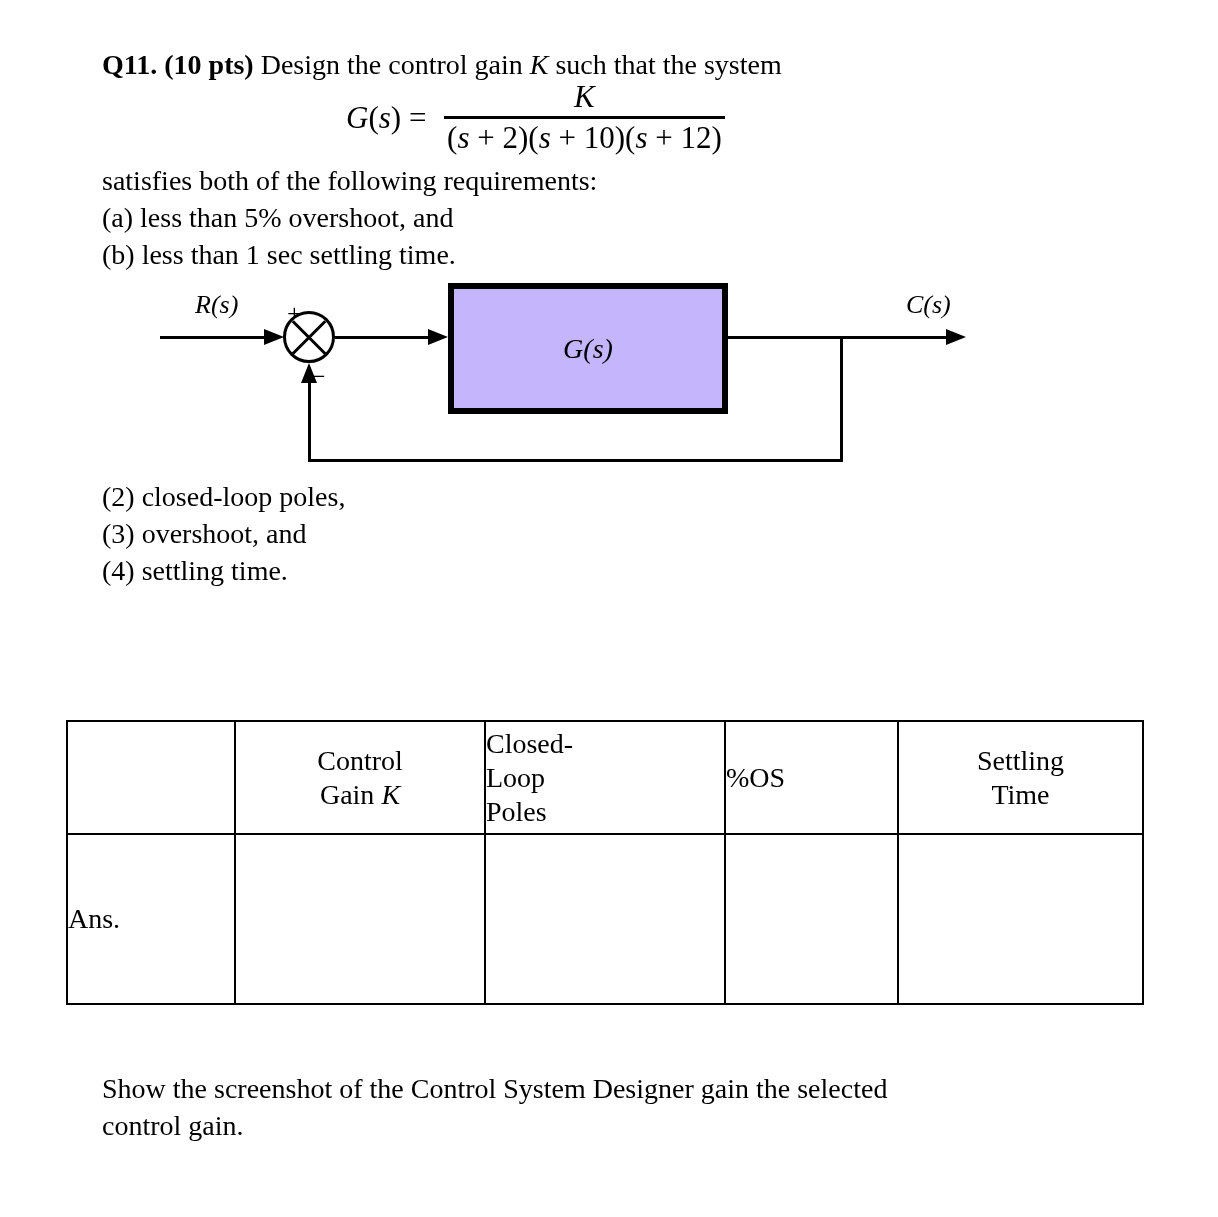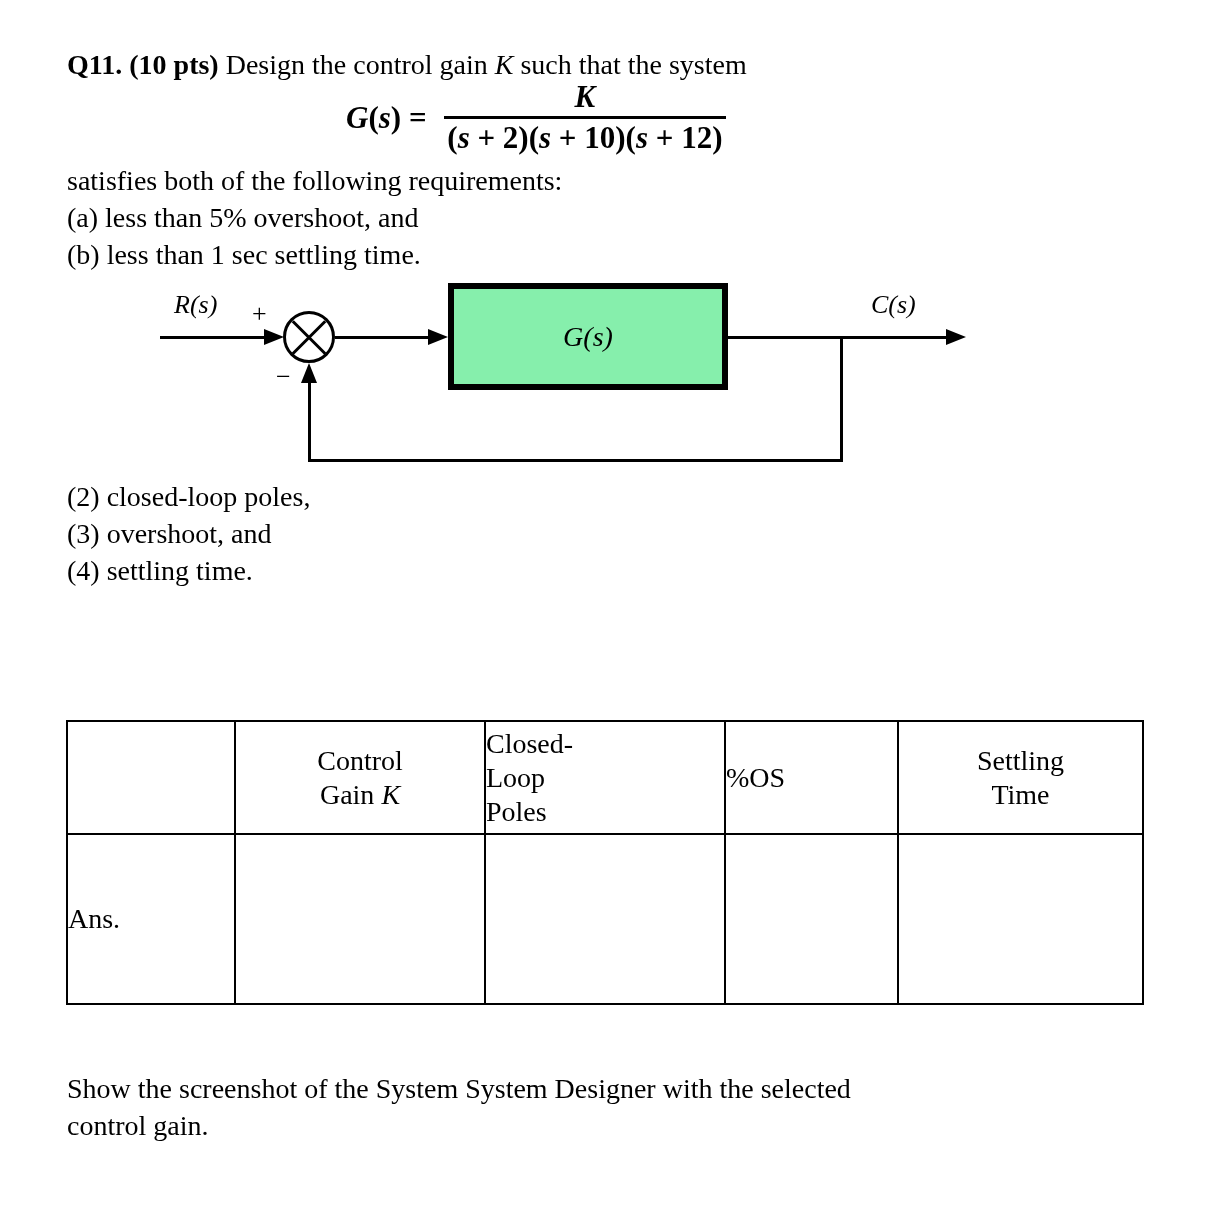--- a/index.html
+++ b/index.html
@@ -1,49 +1,49 @@
 <!DOCTYPE html>
 <html><head>
 <meta charset="utf-8">
 <style>
   html,body { margin:0; padding:0; background:#ffffff; }
   .page {
     position:relative; width:1218px; height:1217px; background:#ffffff;
     font-family:"Liberation Serif","DejaVu Serif",serif; color:#000;
     overflow:hidden;
   }
-  .abs { position:absolute; }
+  .abs { position:absolute;margin-left:35px; }
   .t28 { font-size:28px; line-height:37px; }
   .it { font-style:italic; }
   .b  { font-weight:bold; }
   .red-b { color:#ff0000; font-weight:bold; font-size:28px; line-height:37px; }
 
   
   .formula { position:absolute; left:346px; top:80px; display:flex; align-items:center;
-             font-size:31px; line-height:34px;font-weight:bold; }
+             font-size:31px; line-height:34px; }
   .lhs { margin-right:10px; white-space:pre; }
   .frac { display:inline-flex; flex-direction:column; align-items:center; }
   .fbar { display:block; align-self:stretch; height:3px; background:#000; margin:2px 0; }
   .num,.den { padding:0 3px; white-space:pre; }
 
   
   .line { position:absolute; background:#000; }
   .arrow-r { position:absolute; width:0; height:0;
              border-top:8px solid transparent; border-bottom:8px solid transparent;
              border-left:20px solid #000; }
   .arrow-u { position:absolute; width:0; height:0;
              border-left:8px solid transparent; border-right:8px solid transparent;
              border-bottom:20px solid #000; }
   .circle { position:absolute; left:283px; top:311px; width:52px; height:52px;
             border:3px solid #000; border-radius:50%; box-sizing:border-box; background:#fff; }
   .xline { position:absolute; left:0; top:21.5px; width:46px; height:3px; background:#000; }
   .x45  { transform:rotate(45deg); }
   .x135 { transform:rotate(-45deg); }
-  .gbox { position:absolute; left:448px; top:283px; width:280px; height:107px;
-          border:6px solid #000; box-sizing:border-box; background:#86efac;
+  .gbox { position:absolute; left:448px; top:283px; width:280px; height:131px;
+          border:6px solid #000; box-sizing:border-box; background:#c4b5fd;
           display:flex; align-items:center; justify-content:center; font-size:28px; }
   .dlabel { font-size:26px; line-height:28px; }
   .sign { font-size:26px; line-height:26px; }
 
   
   .qtable { position:absolute; left:66px; top:720px; border-collapse:collapse; table-layout:fixed; }
   .qtable td { border:2px solid #000; font-size:28px; line-height:34px;
                vertical-align:middle; padding:0; }
   .hrow td { height:111px; }
   .arow td { height:168px; }
@@ -68,21 +68,21 @@
     </span>
   </div>
 
   <div class="abs t28" style="left:67px; top:162px;">
     <div>satisfies both of the following requirements:</div>
     <div>(a) less than 5% overshoot, and</div>
     <div>(b) less than 1 sec settling time.</div>
   </div>
 
   <div>
-    <span class="abs dlabel it" style="left:174px; top:291px;">R(s)</span>
+    <span class="abs dlabel it" style="left:160px; top:291px;">R(s)</span>
     <span class="abs sign" style="left:252px; top:301px;">+</span>
     <div class="line" style="left:160px; top:336px; width:106px; height:3px;"></div>
     <div class="arrow-r" style="left:264px; top:329px;"></div>
 
     <div class="circle">
       <div class="xline x45"></div>
       <div class="xline x135"></div>
     </div>
     <span class="abs sign" style="left:276px; top:364px;">−</span>
 
@@ -140,17 +140,17 @@
       <td class="c-left ans-cell">Ans.</td>
       <td></td>
       <td></td>
       <td></td>
       <td></td>
     </tr>
   </tbody>
     </table>
 
   <div class="abs t28" style="left:67px; top:1070px;">
-    <div>Show the screenshot of the System System Designer with the selected</div>
+    <div>Show the screenshot of the Control System Designer gain the selected</div>
     <div>control gain.</div>
   </div>
 
 </div>
 
 </body></html>

